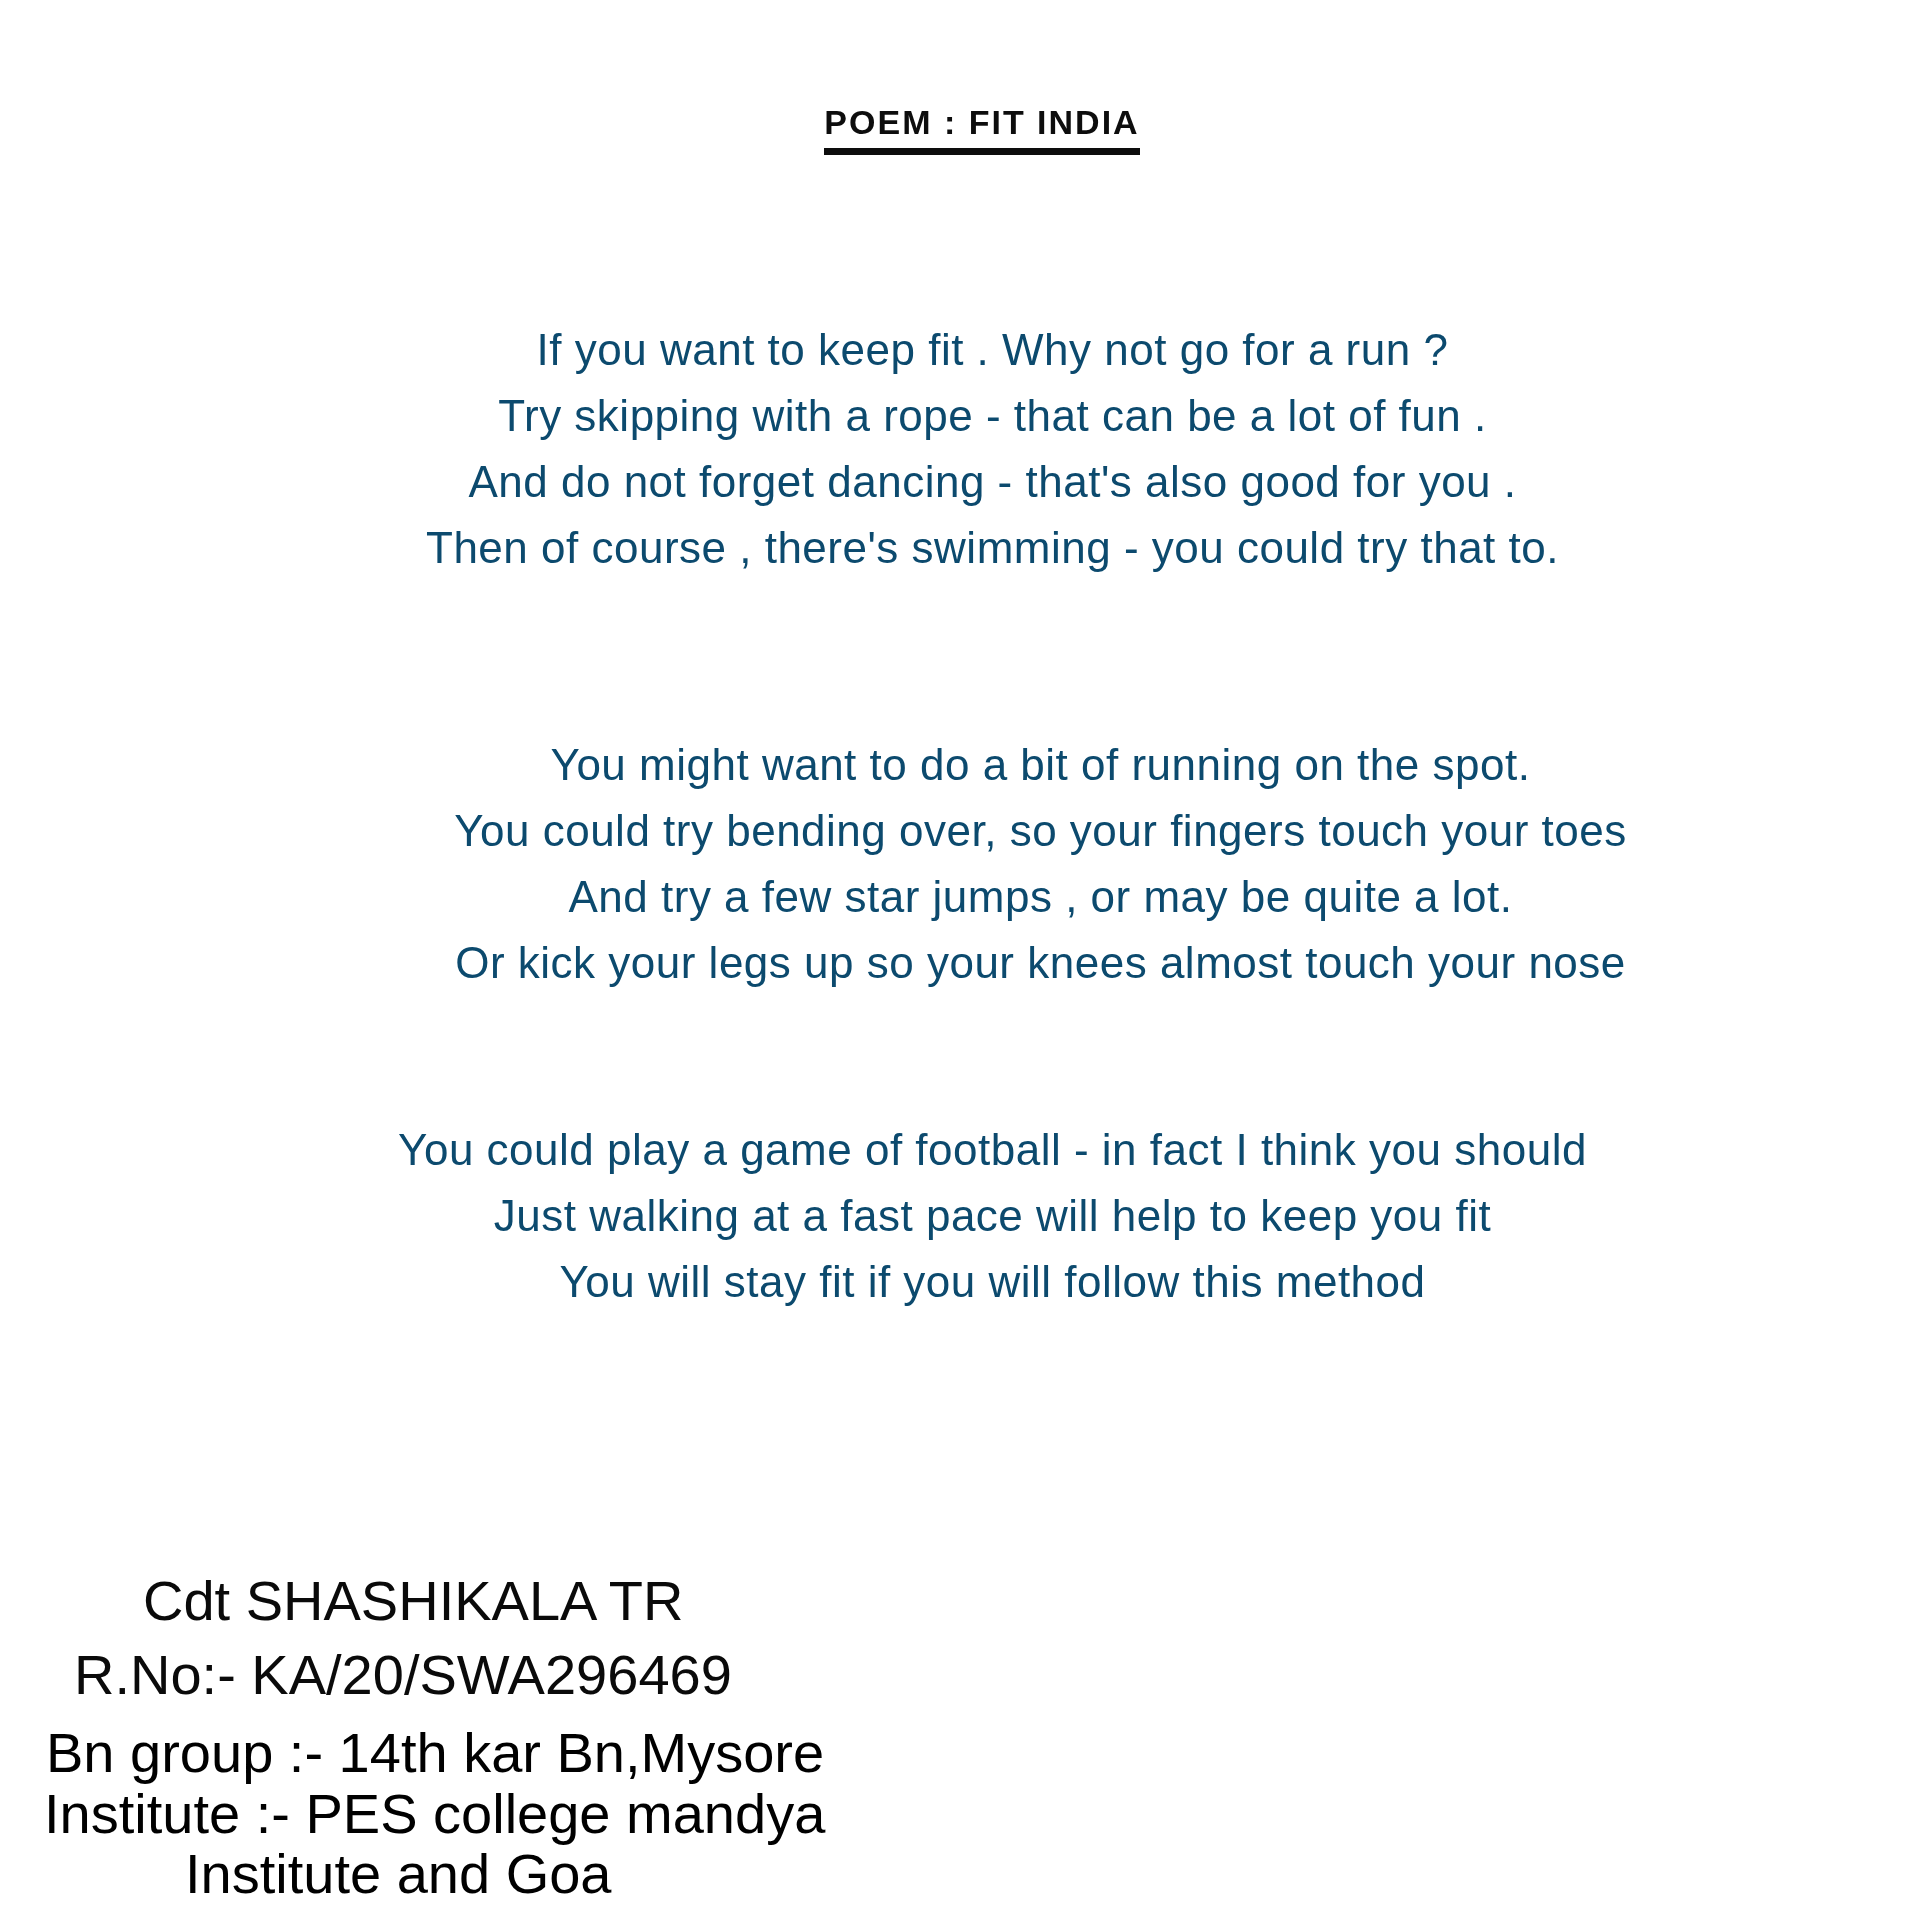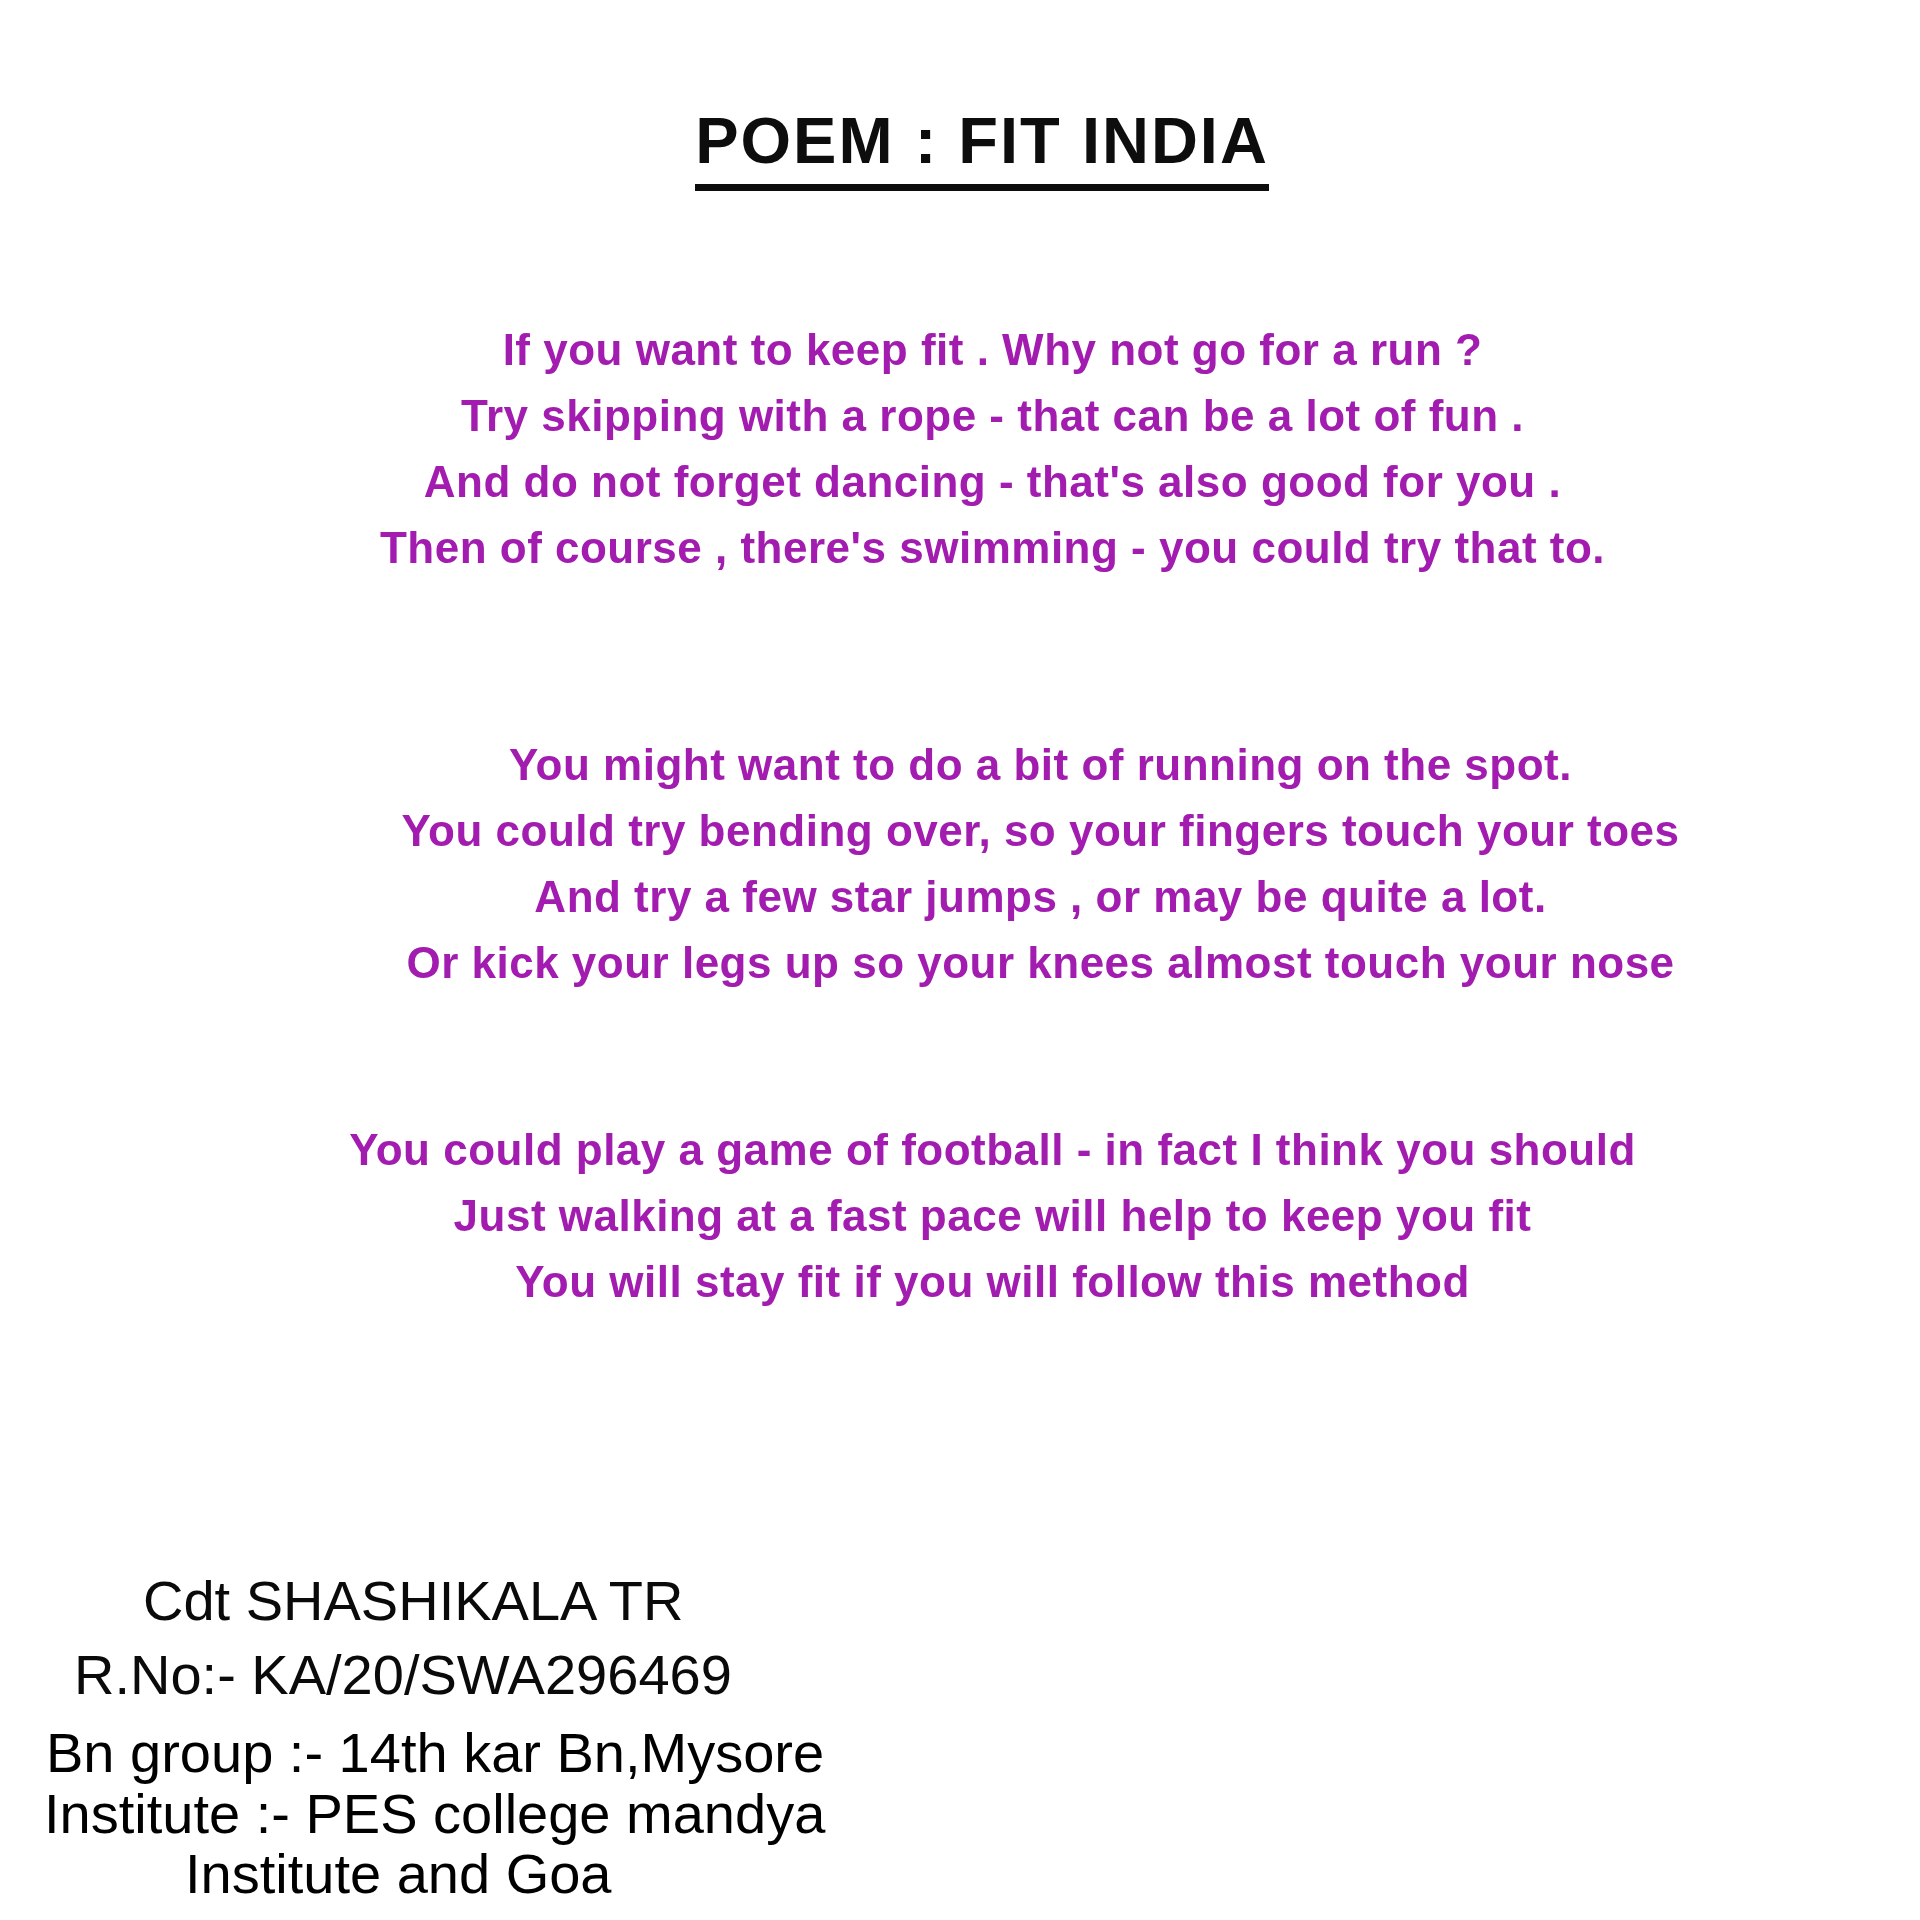--- a/index.html
+++ b/index.html
@@ -18,45 +18,44 @@
   }
   
   .doc-title {
     position: absolute;
     top: 103px;
     left: 0;
     width: 1920px;
     padding-left: 44px;
     box-sizing: border-box;
     text-align: center;
-    font-size: 65px;
+    font-size: 34px;
     font-weight: bold;
     letter-spacing: 2px;
     color: #0d0d0d;
     filter: blur(0.6px);
   }
   .doc-title .underlined {
     display: inline-block;
     border-bottom: 7px solid #0d0d0d;
     padding-bottom: 6px;
   }
   
   .stanza {
     position: absolute;
     left: 0;
     width: 1920px;
     padding-left: 65px;
     box-sizing: border-box;
     text-align: center;
     font-size: 44px;
     line-height: 66px;
-    color: #a21caf;
+    color: #0c4a6e;
     filter: blur(0.55px);
     letter-spacing: 0.5px;
-    font-weight: bold;
   }
   .stanza-1 { top: 317px; }
   .stanza-2 { top: 732px; margin-left: 48px; }
   .stanza-3 { top: 1117px; }
   .poem-line { white-space: nowrap; }
   
   .footer-line {
     position: absolute;
     white-space: nowrap;
     color: #000000;

